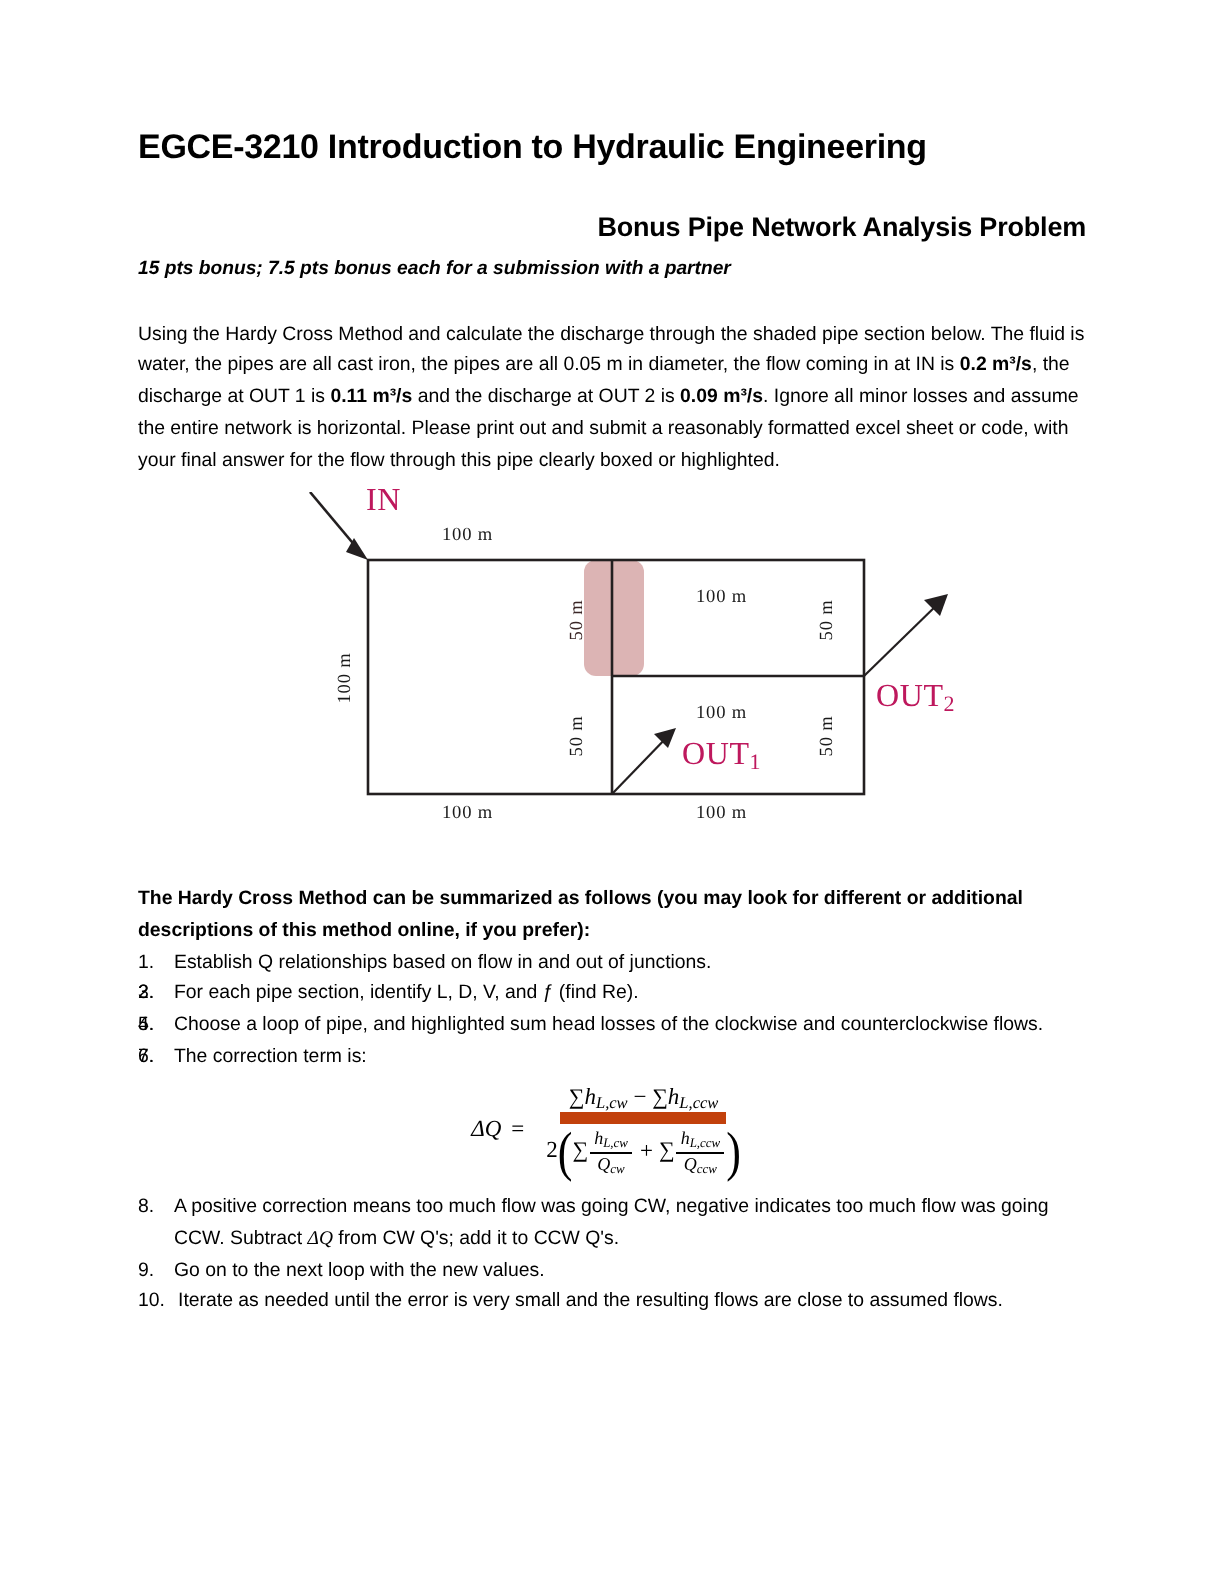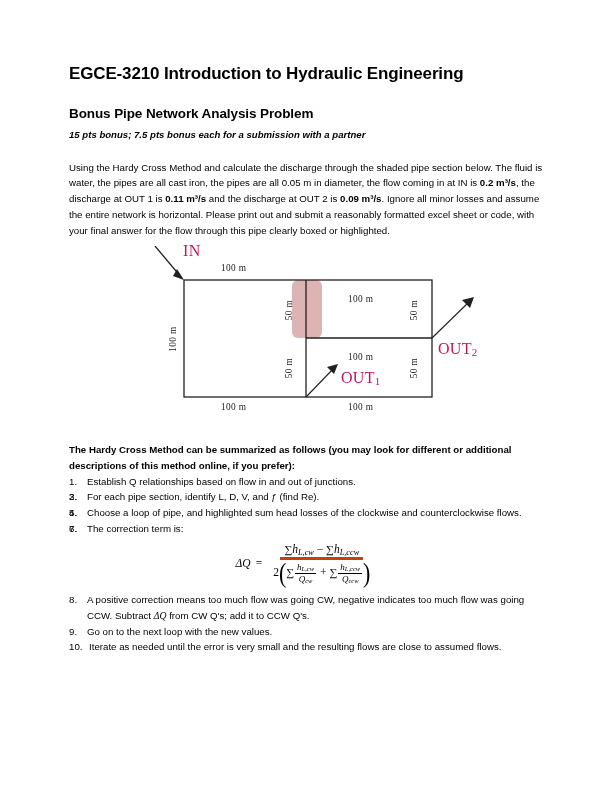--- a/index.html
+++ b/index.html
@@ -35,20 +35,21 @@
     letter-spacing: -0.15px;
     margin: 0 0 22px 0;
     line-height: 1.2;
   }
   .section-title {
     font-size: 13.5px;
     font-weight: bold;
     letter-spacing: -0.1px;
     margin: 0 0 6px 0;
     line-height: 1.25;
+    text-align: right;
   }
   .subtitle {
     font-size: 9.6px;
     font-style: italic;
     font-weight: bold;
     margin: 0 0 18px 0;
     line-height: 1.3;
   }
 
   
@@ -152,21 +153,21 @@
   }
   .frac {
     display: inline-flex;
     flex-direction: column;
     align-items: center;
     vertical-align: middle;
     margin: 0 2px;
   }
   .frac > .num-part {
     padding: 0 4px 1px 4px;
-    border-bottom: 3px solid #c2410c;
+    border-bottom: 6px solid #c2410c;
     white-space: nowrap;
   }
   .frac > .den-part {
     padding: 2px 4px 0 4px;
     white-space: nowrap;
   }
   .sfrac {
     display: inline-flex;
     flex-direction: column;
     align-items: center;

